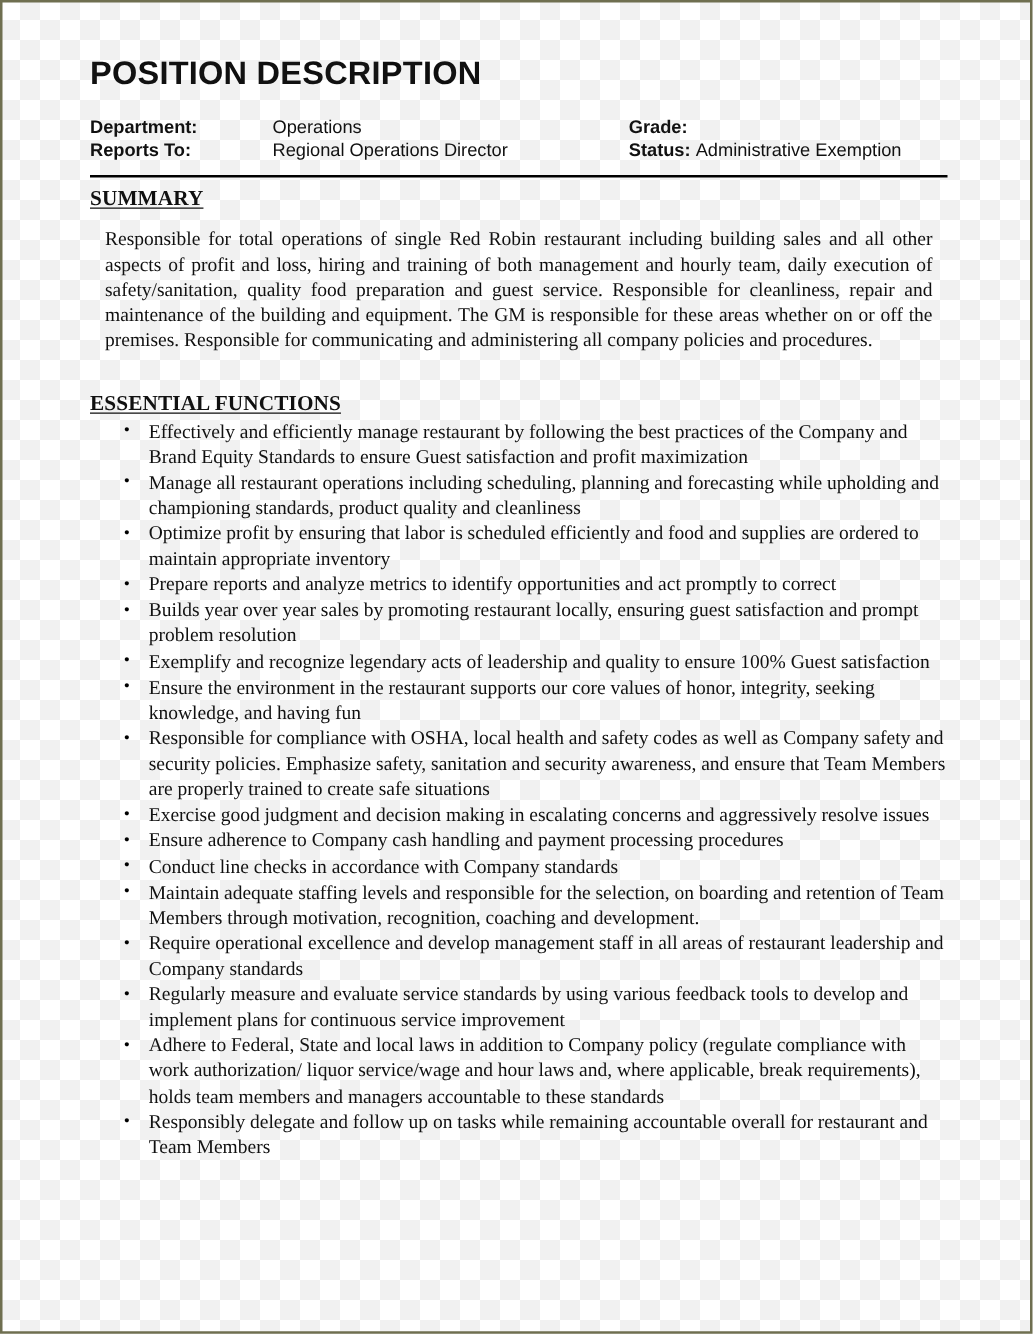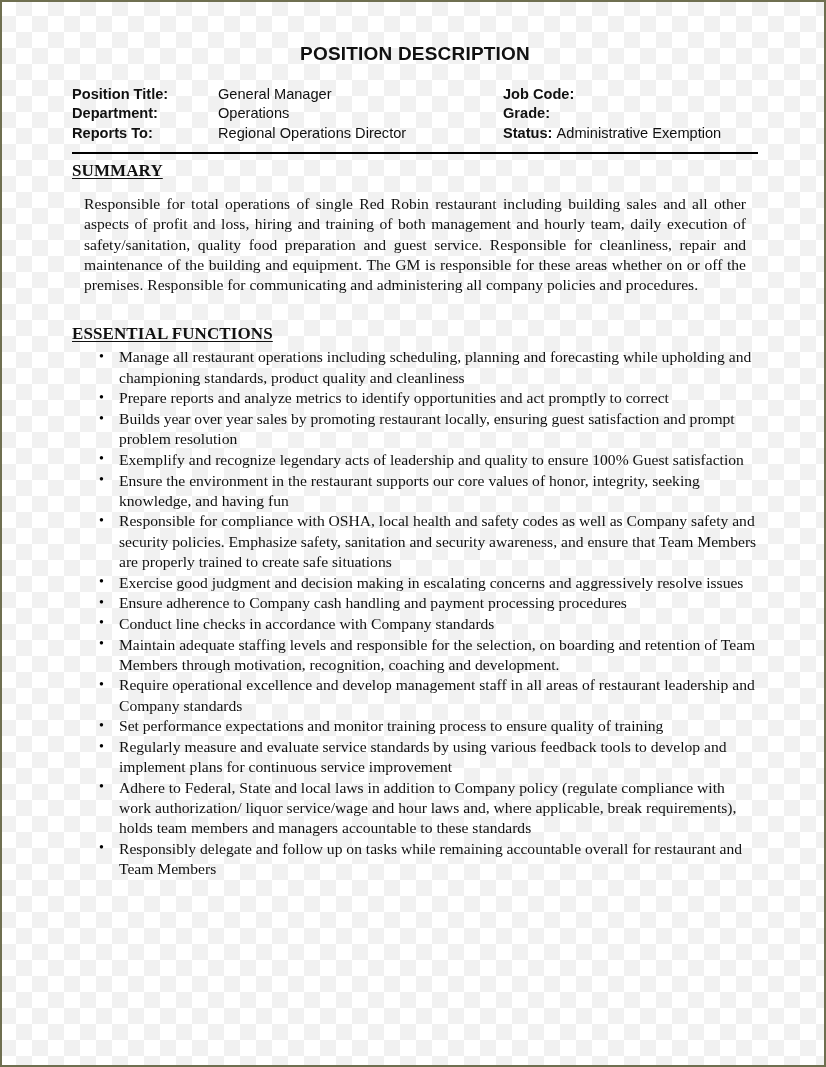--- a/index.html
+++ b/index.html
@@ -35,25 +35,24 @@
     width: 826px;
     height: 1067px;
     padding: 44px 68px 0 72px;
     box-sizing: border-box;
   }
 
   
   .doc-title {
     font-family: "Liberation Sans", "DejaVu Sans", sans-serif;
     font-weight: bold;
-    font-size: 19px;
+    font-size: 26px;
     letter-spacing: 0.2px;
     margin: 0 0 20px 0;
     line-height: 1.1;
-    text-align: center;
   }
   .meta-table {
     width: 100%;
     border-collapse: collapse;
     font-family: "Liberation Sans", "DejaVu Sans", sans-serif;
     font-size: 14.6px;
     line-height: 1.33;
   }
   .meta-table td {
     padding: 0;
@@ -120,25 +119,20 @@
 
 <div class="page-border"></div>
 
 <div class="sheet">
 
   <h1 class="doc-title">POSITION DESCRIPTION</h1>
 
   <table class="meta-table">
     <tbody>
       <tr>
-        <td class="m-label">Position Title:</td>
-        <td class="m-value">General Manager</td>
-        <td class="m-right"><b>Job Code:</b><span></span></td>
-      </tr>
-      <tr>
         <td class="m-label">Department:</td>
         <td class="m-value">Operations</td>
         <td class="m-right"><b>Grade:</b><span></span></td>
       </tr>
       <tr>
         <td class="m-label">Reports To:</td>
         <td class="m-value">Regional Operations Director</td>
         <td class="m-right"><b>Status:</b>&nbsp;<span>Administrative Exemption</span></td>
       </tr>
     </tbody>
@@ -149,31 +143,32 @@
   <div>
     <div class="sec-head">SUMMARY</div>
     <p class="summary-body">Responsible for total operations of single Red Robin restaurant including building sales and all other aspects of profit and loss, hiring and training of both management and hourly team, daily execution of safety/sanitation, quality food preparation and guest service. Responsible for cleanliness, repair and maintenance of the building and equipment.  The GM is responsible for these areas whether on or off the premises. Responsible for communicating and administering all company policies and procedures.</p>
   </div>
 
   <div class="spacer"></div>
 
   <div>
     <div class="sec-head">ESSENTIAL FUNCTIONS</div>
     <ul class="bullets">
+        <li>Effectively and efficiently manage restaurant by following the best practices of the Company and Brand Equity Standards to ensure Guest satisfaction and profit maximization</li>
         <li>Manage all restaurant operations including scheduling, planning and forecasting while upholding and championing standards, product quality and cleanliness</li>
+        <li>Optimize profit by ensuring that labor is scheduled efficiently and food and supplies are ordered to maintain appropriate inventory</li>
         <li>Prepare reports and analyze metrics to identify opportunities and act promptly to correct</li>
         <li>Builds year over year sales by promoting restaurant locally, ensuring guest satisfaction and prompt problem resolution</li>
         <li>Exemplify and recognize legendary acts of leadership and quality to ensure 100% Guest satisfaction</li>
         <li>Ensure the environment in the restaurant supports our core values of honor, integrity, seeking knowledge, and having fun</li>
         <li>Responsible for compliance with OSHA, local health and safety codes as well as Company safety and security policies.  Emphasize safety, sanitation and security awareness, and ensure that Team Members are properly trained to create safe situations</li>
         <li>Exercise good judgment and decision making in escalating concerns and aggressively resolve issues</li>
         <li>Ensure adherence to Company cash handling and payment processing procedures</li>
         <li>Conduct line checks in accordance with Company standards</li>
         <li>Maintain adequate staffing levels and responsible for the selection, on boarding and retention of Team Members through motivation, recognition, coaching and development.</li>
         <li>Require operational excellence and develop management staff in all areas of restaurant leadership and Company standards</li>
-        <li>Set performance expectations and monitor training process to ensure quality of training</li>
         <li>Regularly measure and evaluate service standards by using various feedback tools to develop and implement plans for continuous service improvement</li>
         <li>Adhere to Federal, State and local laws in addition to Company policy (regulate compliance with work authorization/ liquor service/wage and hour laws and, where applicable, break requirements), holds team members and managers accountable to these standards</li>
         <li>Responsibly delegate and follow up on tasks while remaining accountable overall for restaurant and Team Members</li>
       </ul>
   </div>
 
 </div>
 
 </body></html>

